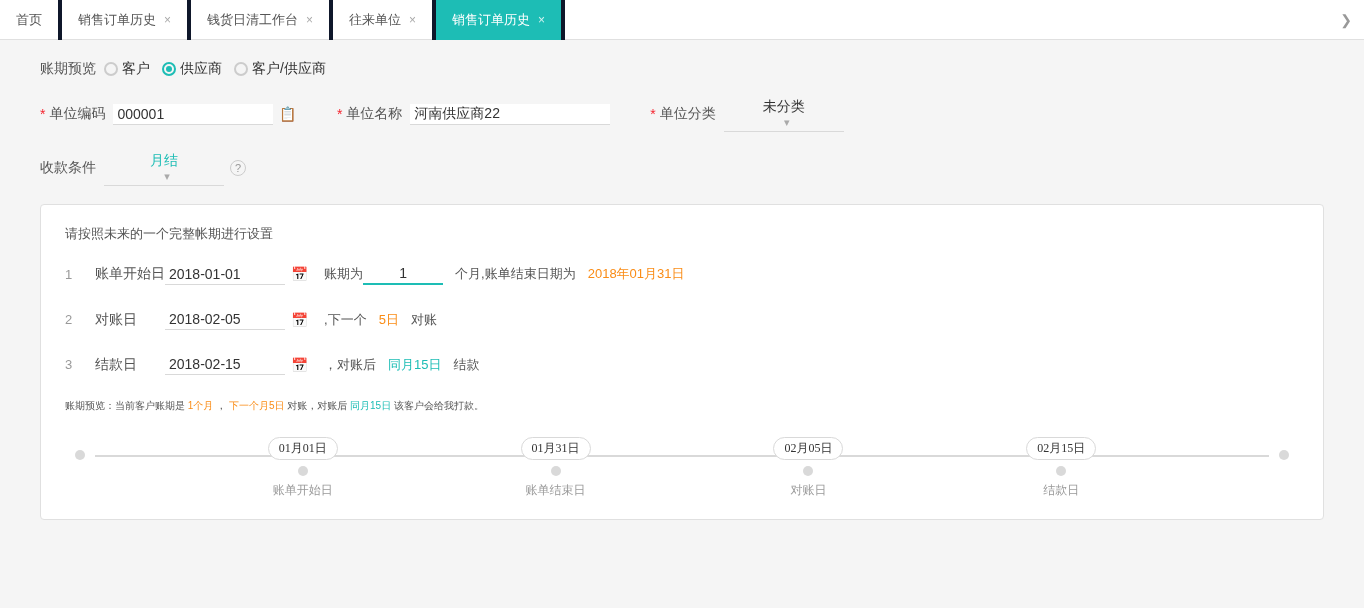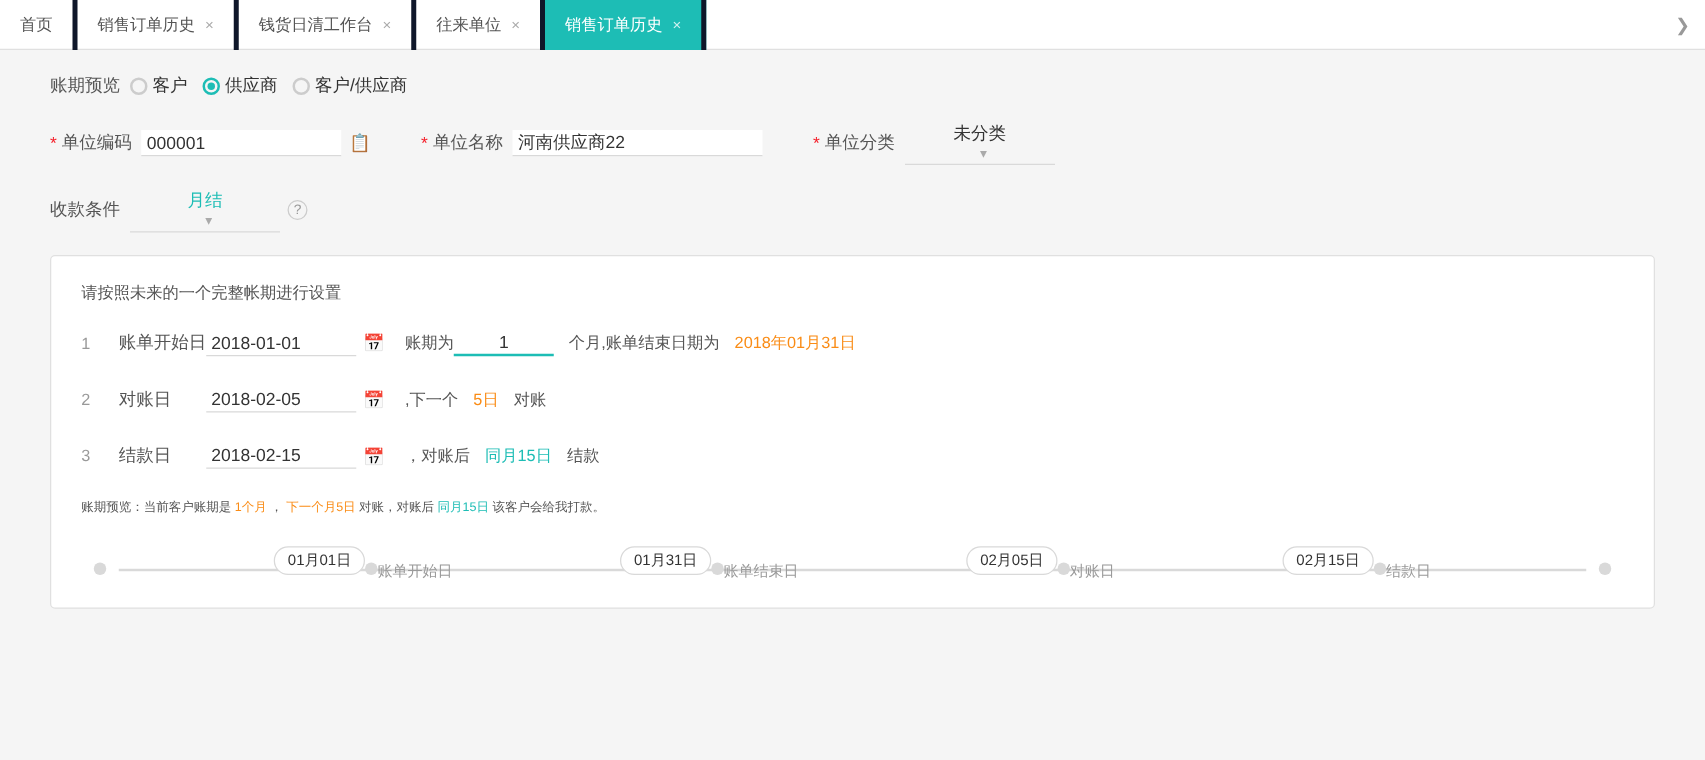--- a/index.html
+++ b/index.html
@@ -194,24 +194,25 @@
       padding: 16px 24px;
       background: #fff;
     }
     .preview-text {
       font-size: 10px;
       color: #555;
       margin-bottom: 24px;
     }
     .timeline-point {
       display: flex;
-      flex-direction: row;
-      align-items: flex-end;
+      flex-direction: column;
+      align-items: center;
       position: relative;
       z-index: 1;
+      font-family: Liberation Serif, serif;
     }
     .timeline-badge {
       background: #fff;
       border: 1px solid #d9d9d9;
       border-radius: 12px;
       padding: 2px 10px;
       font-size: 12px;
       color: #333;
       white-space: nowrap;
       margin-bottom: 6px;

